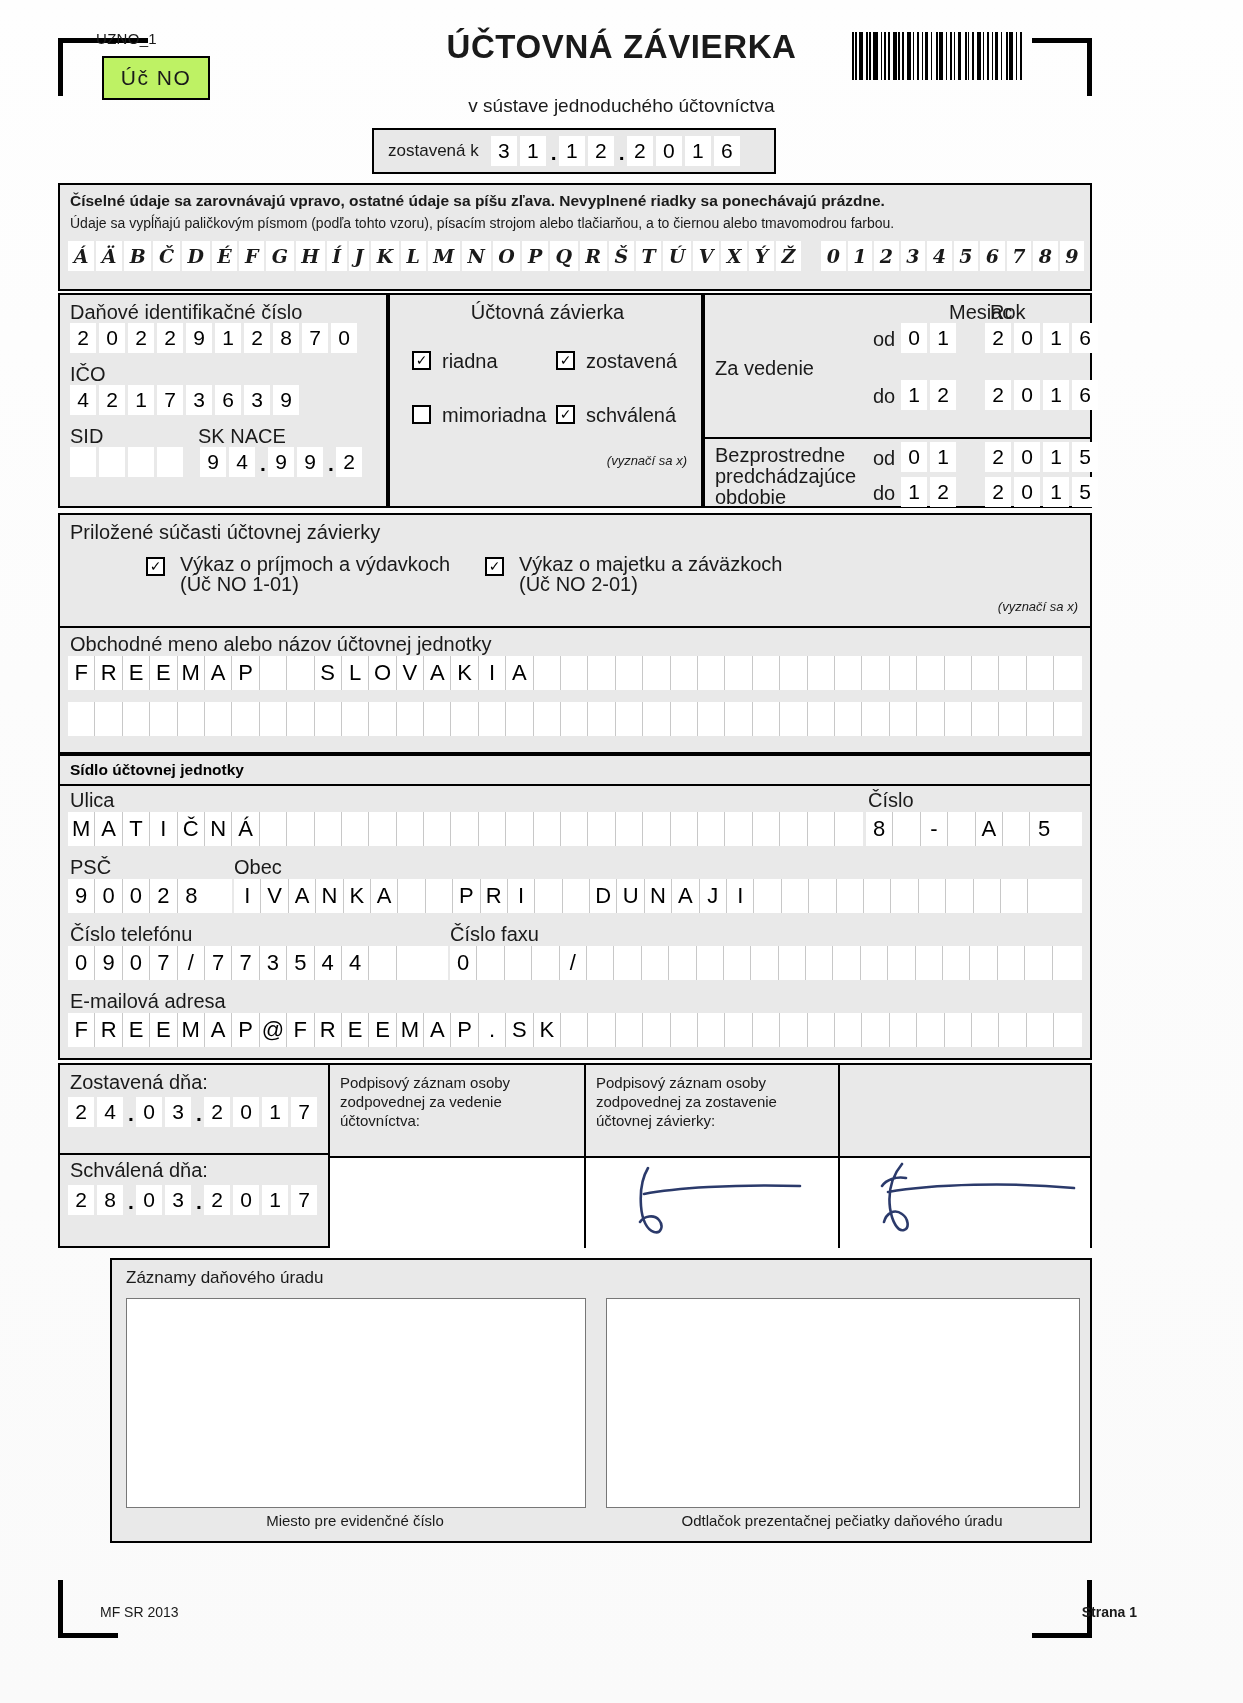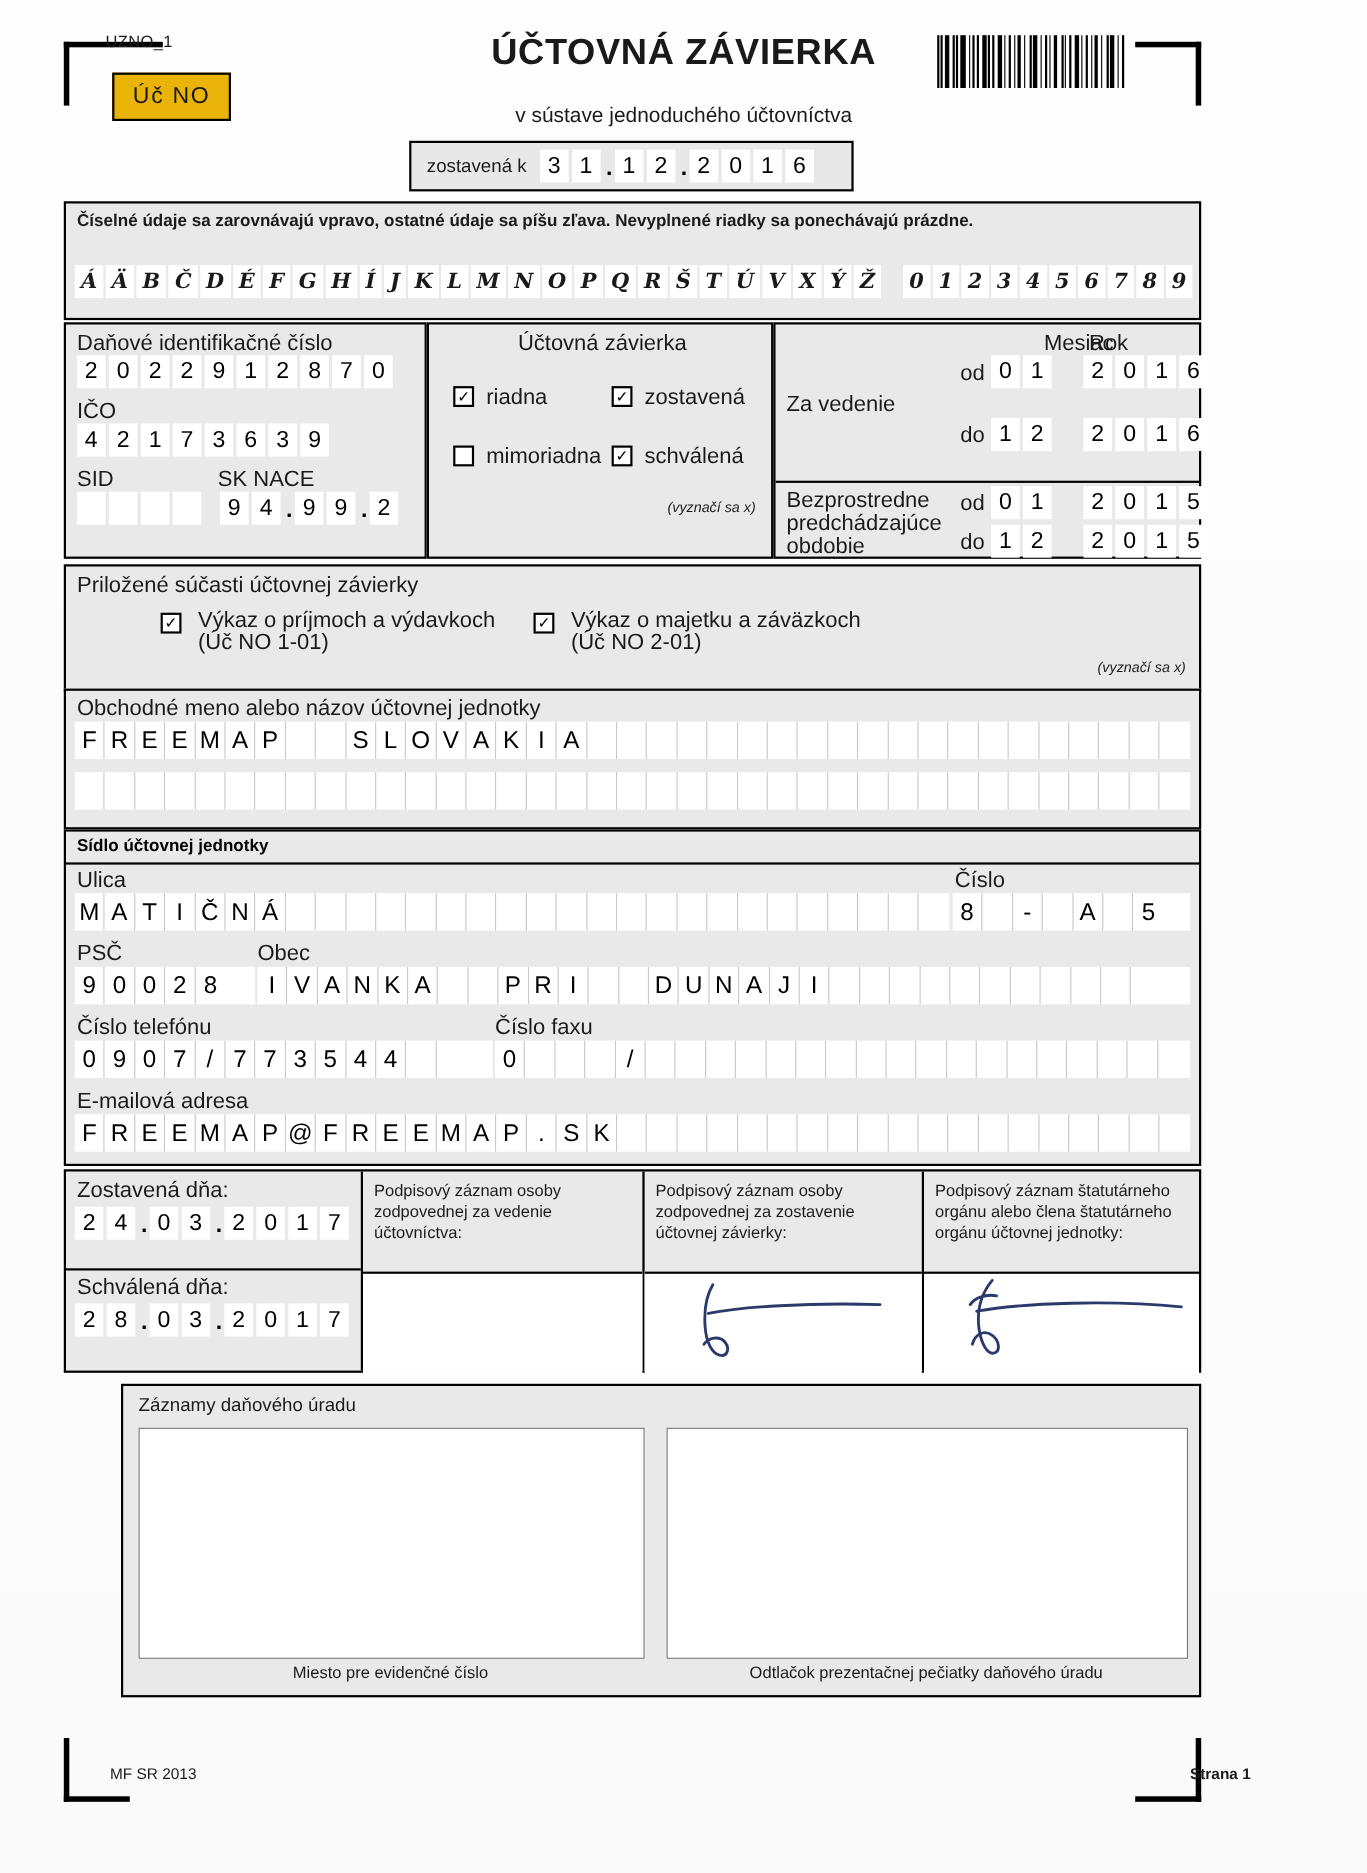--- a/index.html
+++ b/index.html
@@ -27,23 +27,23 @@
   .crop .h{position:absolute;background:#000;height:5px;}
   .crop .v{position:absolute;background:#000;width:5px;}
 
   
   .hdr{position:absolute;left:0;top:0;width:1243px;height:175px;}
   .uzno-label{
     position:absolute;left:96px;top:30px;
     font-size:15px;letter-spacing:.3px;
   }
   .uc-no-box{
-    position:absolute;left:102px;top:66px;
+    position:absolute;left:102px;top:56px;
     width:104px;height:40px;
-    border:2.5px solid #000;background:#eab308;
+    border:2.5px solid #000;background:#bef264;
     display:flex;align-items:center;justify-content:center;
     font-size:21px;letter-spacing:1.5px;
   }
   .title-main{
     position:absolute;left:0;top:28px;width:1243px;
     text-align:center;
     font-size:33px;font-weight:bold;letter-spacing:.6px;
   }
   .title-sub1{
     position:absolute;left:0;top:70px;width:1243px;
@@ -244,20 +244,21 @@
         <i style="width: 2px; margin-right: 3.4px;"></i>
         <i style="width: 3px; margin-right: 1.4px;"></i>
         <i style="width: 6px; margin-right: 2.4px;"></i>
         <i style="width: 2px; margin-right: 3.4px;"></i>
         <i style="width: 3px; margin-right: 1.4px;"></i>
       </div>
   </div>
 
   <div class="box instr">
     <div class="l1">Číselné údaje sa zarovnávajú vpravo, ostatné údaje sa píšu zľava. Nevyplnené riadky sa ponechávajú prázdne.</div>
+    <div class="l2">Údaje sa vypĺňajú paličkovým písmom (podľa tohto vzoru), písacím strojom alebo tlačiarňou, a to čiernou alebo tmavomodrou farbou.</div>
     <div class="alpha" id="alphabet-row">
         <span>Á</span>
         <span>Ä</span>
         <span>B</span>
         <span>Č</span>
         <span>D</span>
         <span>É</span>
         <span>F</span>
         <span>G</span>
         <span>H</span>
@@ -726,21 +727,20 @@
       <div class="sig-head">Podpisový záznam osoby zodpovednej za zostavenie účtovnej závierky:</div>
       <div class="sig-pad">
         <svg class="sig" width="220" height="88" viewBox="0 0 220 88" style="left:28px;top:0;">
           <path d="M34 10 C28 20 26 34 27 48 C28 62 33 72 40 74 C47 76 50 68 45 62 C40 56 30 58 26 64
                    M30 36 C60 30 120 26 186 28" fill="none" stroke="#2b3a6b" stroke-width="2.6" stroke-linecap="round"></path>
         </svg>
       </div>
     </div>
 
     <div class="sig-col" style="left:780px;width:250px;">
-      <div class="sig-head">Podpisový záznam štatutárneho orgánu alebo člena štatutárneho orgánu účtovnej jednotky:</div>
       <div class="sig-pad">
         <svg class="sig" width="230" height="88" viewBox="0 0 230 88" style="left:22px;top:0;">
           <path d="M40 6 C30 18 26 34 28 50 C30 64 36 74 42 72 C48 70 46 60 40 56 C32 50 24 56 22 64
                    M20 28 C24 22 34 18 44 20
                    M26 34 C70 26 150 24 212 30" fill="none" stroke="#2b3a6b" stroke-width="2.6" stroke-linecap="round"></path>
         </svg>
       </div>
     </div>
   </div>
 

